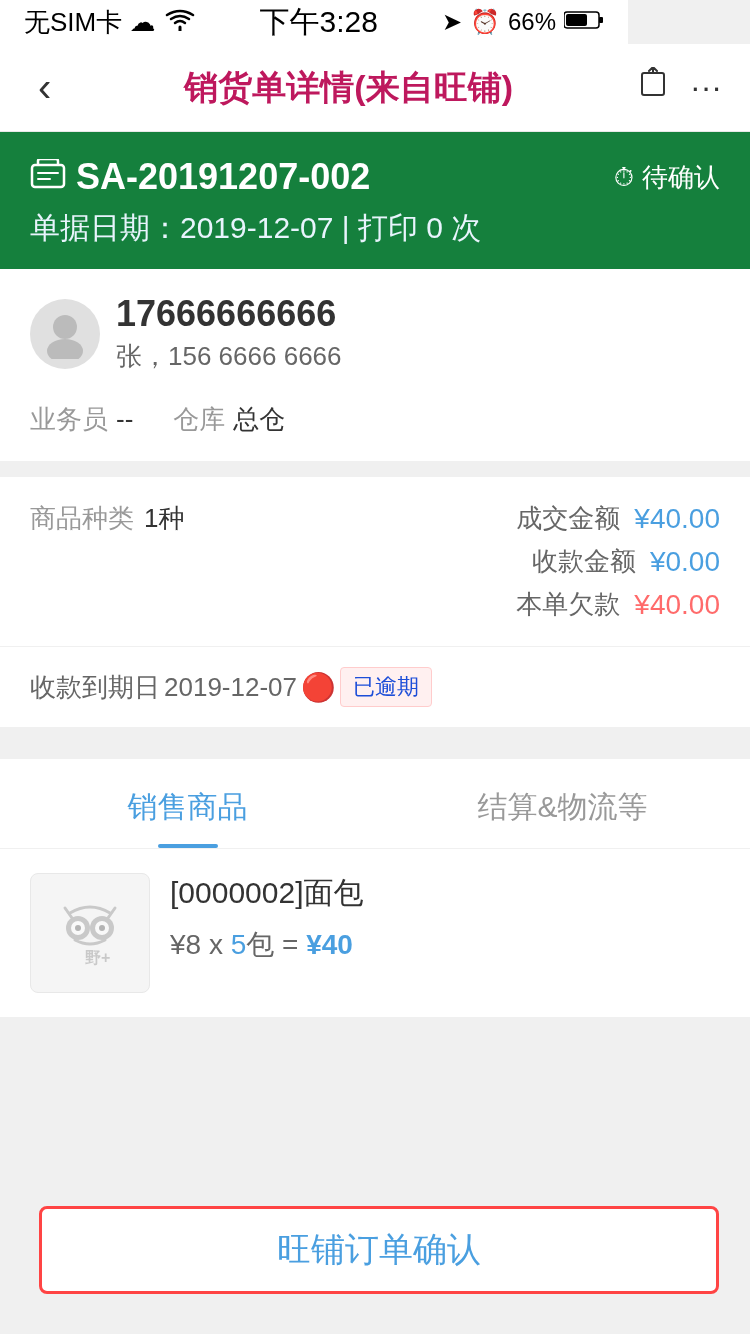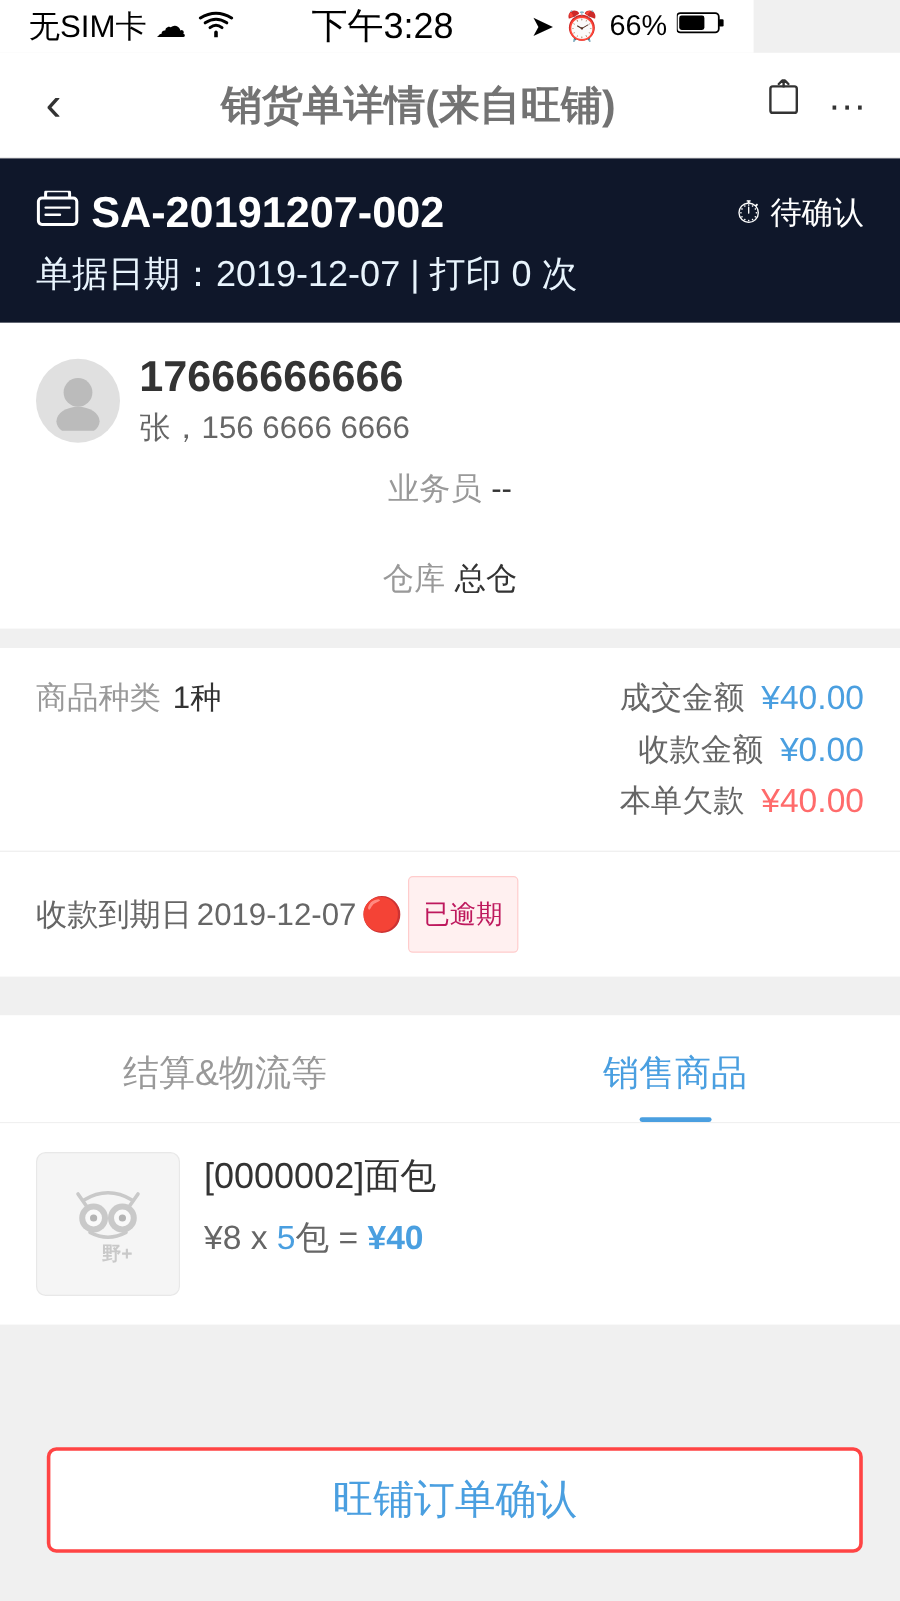--- a/index.html
+++ b/index.html
@@ -43,28 +43,28 @@
     }
     .nav-back {
       font-size: 40px;
       color: #333;
       cursor: pointer;
       padding: 10px;
     }
     .nav-title {
       font-size: 34px;
       font-weight: 600;
-      color: #737373;
+      color: #be185d;
     }
     .nav-actions { display: flex; align-items: center; gap: 20px; }
     .nav-icon { font-size: 32px; color: #333; cursor: pointer; }
 
     
     .order-header {
-      background: #0f172a;
+      background: #15803d;
       padding: 24px 30px 20px;
     }
     .order-id-row {
       display: flex;
       align-items: center;
       justify-content: space-between;
       margin-bottom: 10px;
     }
     .order-id {
       font-size: 36px;
@@ -89,21 +89,21 @@
     
     .customer-section {
       background: #fff;
       padding: 24px 30px;
       margin-top: 0;
     }
     .customer-row {
       display: flex;
       align-items: center;
       gap: 16px;
-      margin-bottom: 16px;
+      margin-bottom: 28px;
     }
     .avatar {
       width: 70px;
       height: 70px;
       border-radius: 50%;
       background: #e0e0e0;
       display: flex;
       align-items: center;
       justify-content: center;
       font-size: 40px;
@@ -120,21 +120,20 @@
       color: #666;
       margin-top: 4px;
     }
     .customer-meta {
       display: flex;
       align-items: center;
       gap: 40px;
       font-size: 26px;
       color: #666;
       margin-top: 4px;
-      flex-direction: column;
     }
     .meta-item { display: flex; align-items: center; gap: 8px; }
     .meta-label { color: #999; }
     .meta-value { color: #333; }
 
     
     .divider {
       height: 16px;
       background: #f0f0f0;
     }
@@ -184,23 +183,23 @@
     }
     .due-row {
       display: flex;
       align-items: center;
       gap: 4px;
       font-size: 26px;
       color: #666;
     }
     .overdue-badge {
       background: #fff0f0;
-      color: #be185d;
+      color: #1d4ed8;
       font-size: 22px;
-      padding: 16px 12px;
+      padding: 4px 12px;
       border-radius: 4px;
       border: 1px solid #ffcccc;
     }
     .overdue-icon {
       color: #ff4444;
       font-size: 28px;
     }
 
     
     .tabs-section {
@@ -430,25 +429,25 @@
     <span>2019-12-07</span>
     <span class="overdue-icon">🔴</span>
     <span class="overdue-badge">已逾期</span>
   </div>
 </div>
 
 <div class="divider"></div>
 
 <div class="tabs-section">
   <div class="tabs-row">
+    <div class="tab-item active">
+      <span>销售商品</span>
+    </div>
     <div class="tab-item">
       <span>结算&amp;物流等</span>
-    </div>
-    <div class="tab-item active">
-      <span>销售商品</span>
     </div>
   </div>
 </div>
 
 <div class="product-section">
   <div class="product-row">
     <div class="product-image">
 
       <svg class="product-image-inner" width="80" height="80" viewBox="0 0 80 80">
         <circle cx="28" cy="35" r="12" fill="#888"></circle>

